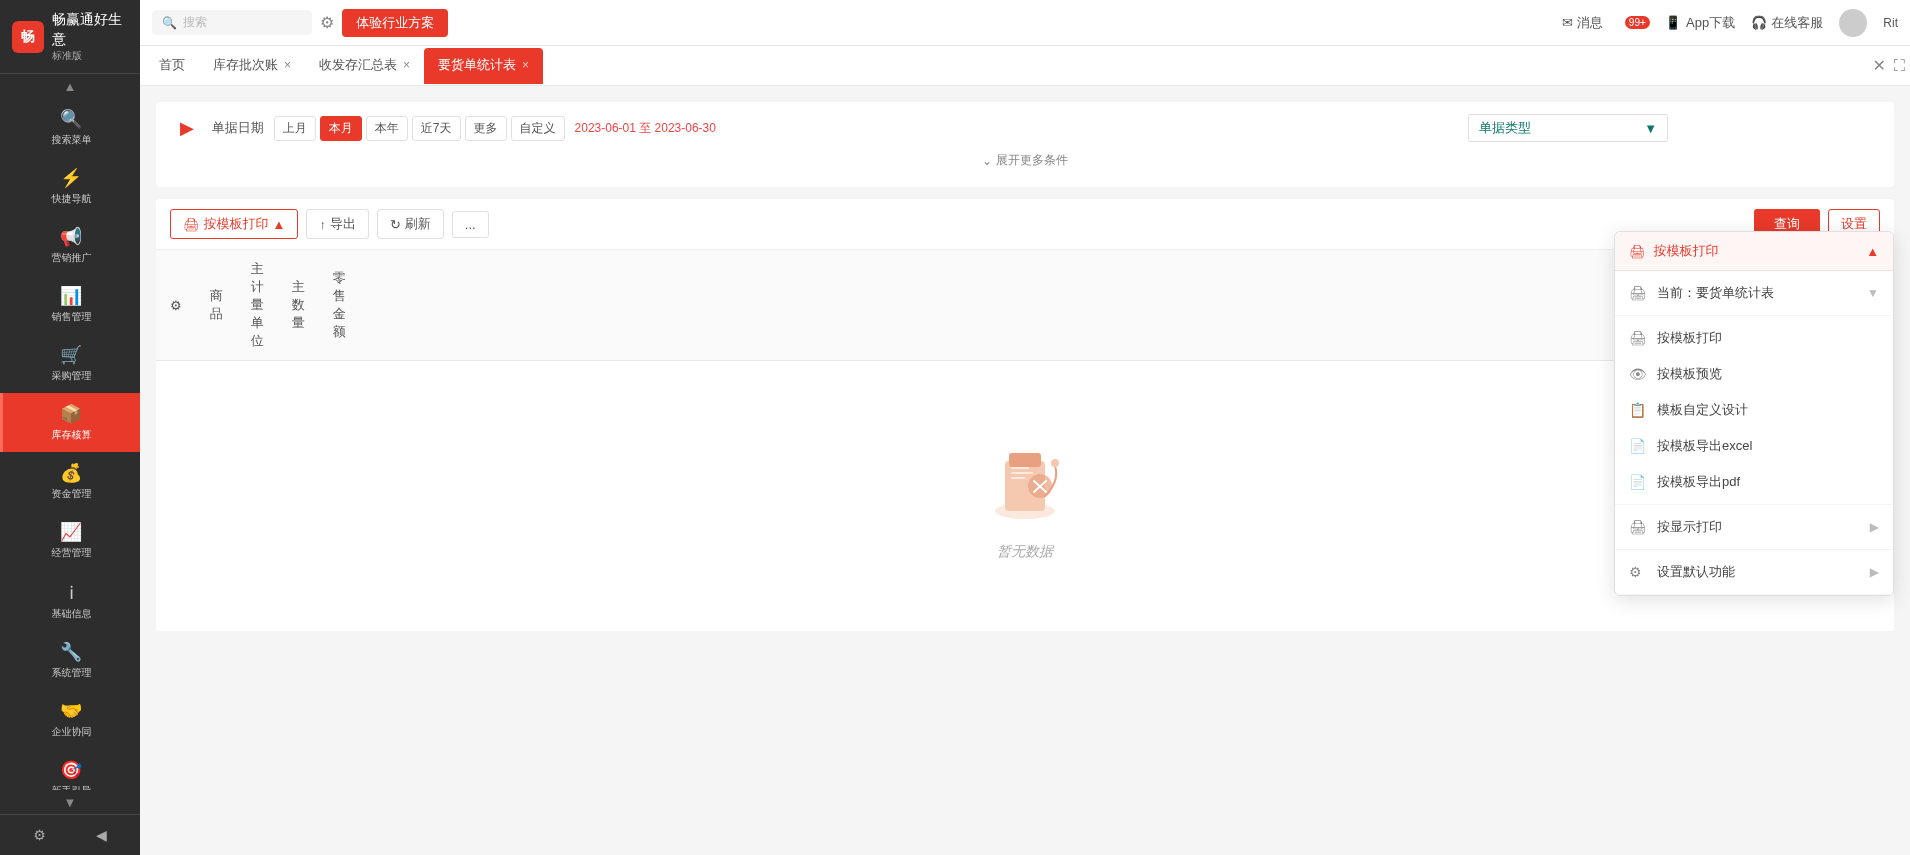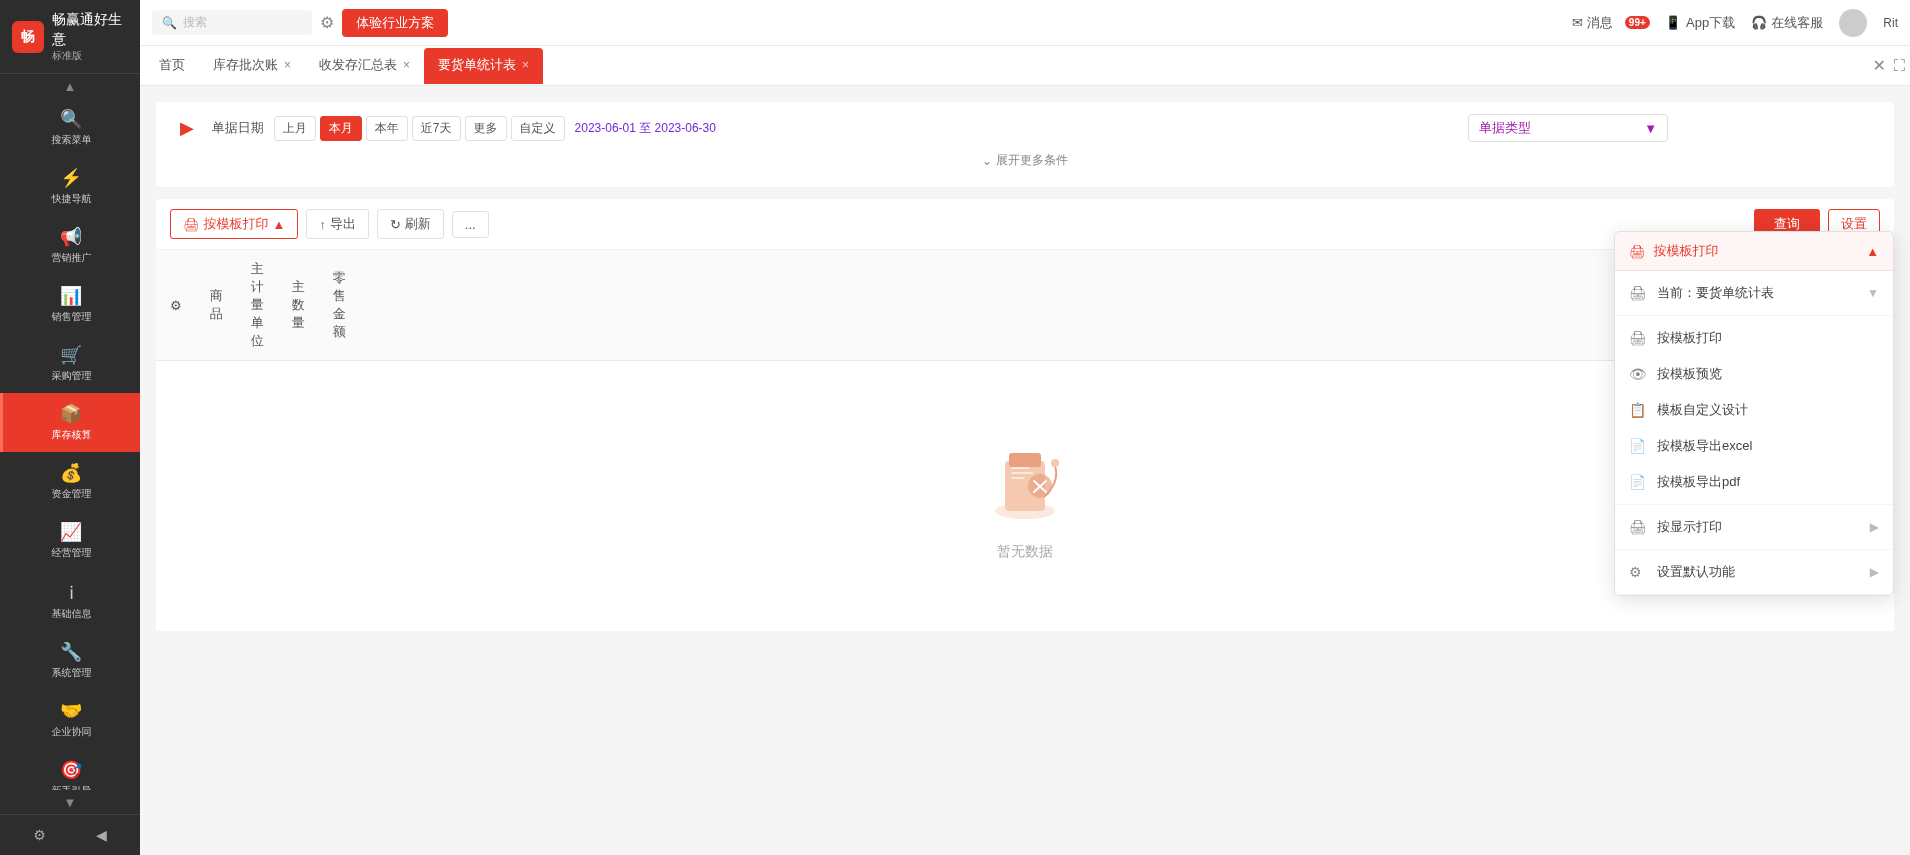--- a/index.html
+++ b/index.html
@@ -133,22 +133,21 @@
       cursor: pointer;
       color: #555;
       font-size: 13px;
     }
     .badge {
       background: #e8392a;
       color: white;
       font-size: 10px;
       border-radius: 10px;
       padding: 1px 4px;
-      margin-left: 8px;
-      font-weight: bold;
+      margin-left: 18px;
     }
     .avatar {
       width: 28px;
       height: 28px;
       border-radius: 50%;
       background: #ccc;
       display: flex;
       align-items: center;
       justify-content: center;
       font-size: 12px;
@@ -248,31 +247,31 @@
       font-size: 12px;
       color: #555;
       background: #fff;
     }
     .date-btn.active {
       background: #e8392a;
       color: white;
       border-color: #e8392a;
       text-align: center;
     }
-    .date-range { font-size: 12px; color: #6d28d9; }
+    .date-range { font-size: 12px; color: #ef4444; }
     .filter-dropdown {
       display: flex;
       align-items: center;
       border: 1px solid #e0e0e0;
       border-radius: 3px;
       padding: 4px 10px;
       cursor: pointer;
       background: #fff;
       min-width: 200px;
-      color: #a21caf;
+      color: #0f766e;
       font-size: 13px;
     }
     .filter-dropdown .arrow { margin-left: auto; }
     .expand-more-btn {
       display: flex;
       align-items: center;
       justify-content: center;
       gap: 4px;
       padding: 6px 0;
       color: #888;
@@ -324,20 +323,21 @@
       padding: 60px 0;
     }
     .empty-icon {
       width: 100px;
       height: 100px;
       margin-bottom: 12px;
     }
     .empty-text {
       color: #aaa;
       font-size: 14px;
+      font-style: italic;
     }
 
     
     .toolbar-btn {
       display: flex;
       align-items: center;
       gap: 4px;
       padding: 5px 12px;
       border: 1px solid #e0e0e0;
       border-radius: 3px;

